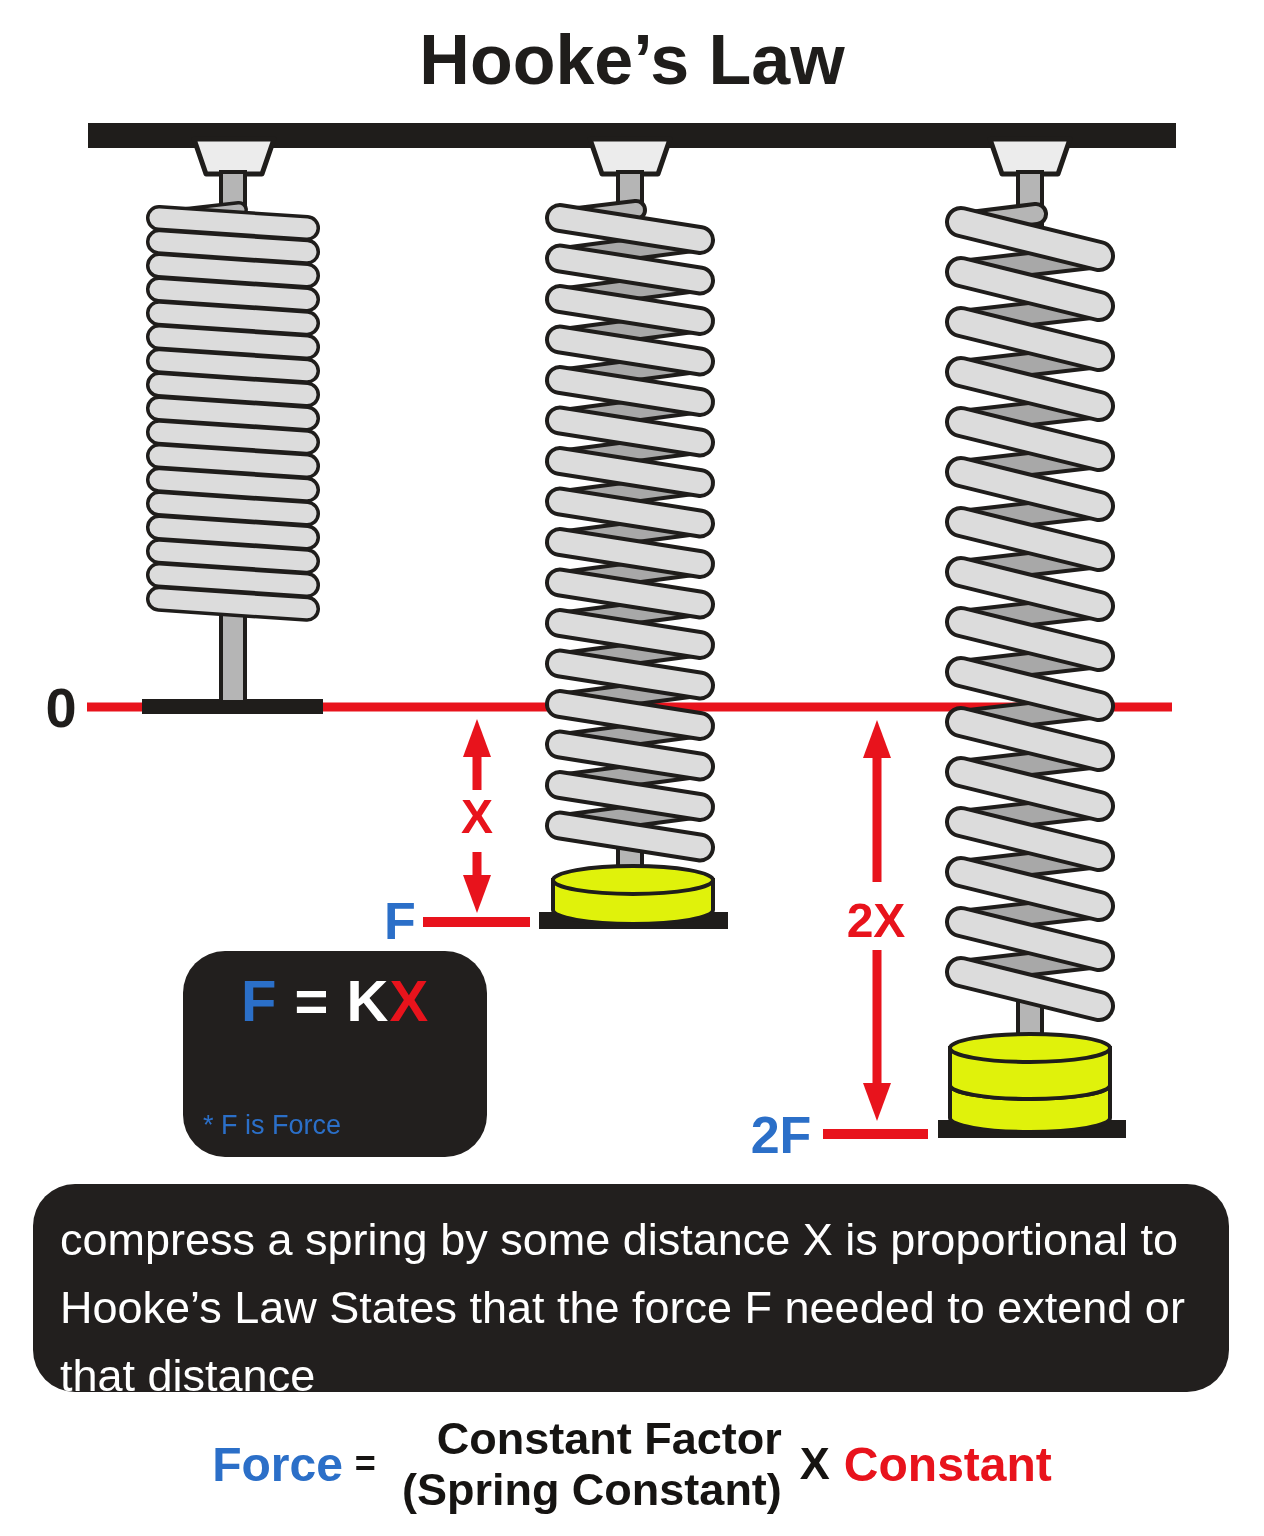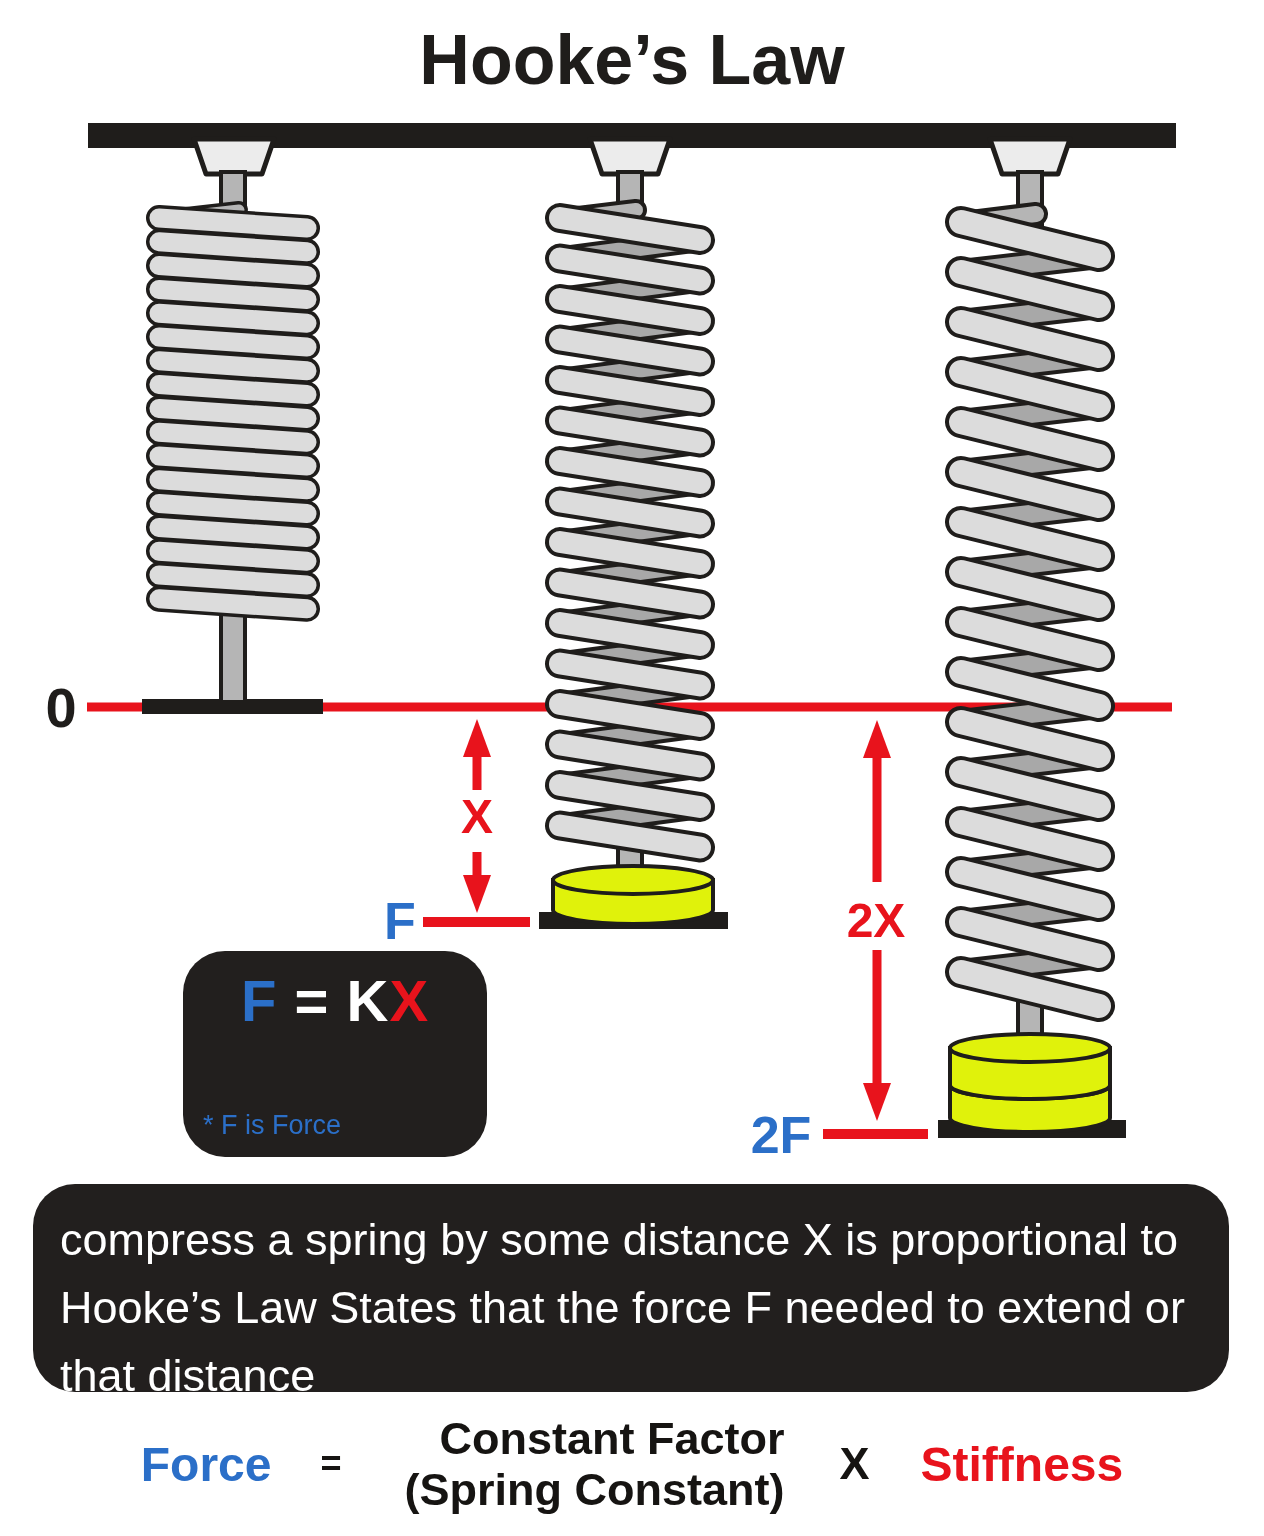--- a/index.html
+++ b/index.html
@@ -41,21 +41,21 @@
   .statement-box{
     position:absolute; left:33px; top:1184px; width:1196px; height:208px;
     background:var(--box); border-radius:42px; color:#ffffff;
     font-size:45px; line-height:68px; padding:0;
   }
   .statement-box .inner{padding:22px 0 0 27px;}
 
   .bottom-formula{
     position:absolute; left:0; top:1404px; width:100%; height:120px;
     display:flex; justify-content:center; align-items:center;
-    font-weight:bold; color:#161412;gap:37px;
+    font-weight:bold; color:#161412;
   }
   .bf-force{color:var(--blue); font-size:48px;}
   .bf-eq{font-size:36px; margin:0 26px 0 12px;}
   .bf-frac{display:flex; flex-direction:column; text-align:right; font-size:45px; line-height:51px;}
   .bf-times{font-size:45px; margin:0 14px 0 18px;}
   .bf-distance{color:var(--red); font-size:48px;}
 </style>
 </head>
 <body>
 
@@ -336,16 +336,16 @@
   </div>
 
   <div class="bottom-formula">
     <span class="bf-force">Force</span>
     <span class="bf-eq">=</span>
     <span class="bf-frac">
       <span>Constant Factor</span>
       <span>(Spring Constant)</span>
     </span>
     <span class="bf-times">X</span>
-    <span class="bf-distance">Stiffness</span>
+    <span class="bf-distance">Constant</span>
   </div>
 
 </div>
 
 </body></html>

